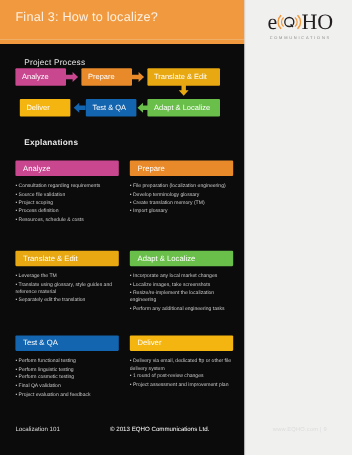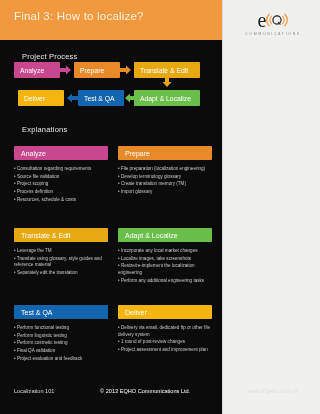--- a/index.html
+++ b/index.html
@@ -62,21 +62,21 @@
     font-size:3.6px;color:#8a8a8a;letter-spacing:1.6px;margin-top:2px;
     text-transform:uppercase;
   }
 
   
   .sec-label{
     position:absolute;left:22px;
     font-size:7.5px;color:#e8e8e8;letter-spacing:.2px;
   }
   #lbl-process{top:52px;}
-  #lbl-expl{top:125px;}
+  #lbl-expl{top:125px;font-weight:bold;}
 
   
   .flow{position:absolute;left:14px;top:62px;width:200px;height:52px;}
   .fbox{
     position:absolute;height:16px;border-radius:1px;
     display:flex;align-items:center;padding-left:6px;
     font-size:6.8px;color:#ffffff;box-sizing:border-box;
     white-space:nowrap;
   }
   .arrow-r{
@@ -135,20 +135,21 @@
       <span class="logo-q">
         <svg width="22" height="20" viewBox="0 0 22 20" aria-hidden="true">
           <path d="M3.2 4.2 A8 8 0 0 0 3.2 15.8" stroke="#f0993e" stroke-width="1.3" fill="none" stroke-linecap="round"></path>
           <path d="M5.6 6.2 A5 5 0 0 0 5.6 13.8" stroke="#f0993e" stroke-width="1.1" fill="none" stroke-linecap="round"></path>
           <path d="M18.8 4.2 A8 8 0 0 1 18.8 15.8" stroke="#f0993e" stroke-width="1.3" fill="none" stroke-linecap="round"></path>
           <path d="M16.4 6.2 A5 5 0 0 1 16.4 13.8" stroke="#f0993e" stroke-width="1.1" fill="none" stroke-linecap="round"></path>
           <circle cx="11" cy="10" r="4.1" stroke="#231f20" stroke-width="1.2" fill="none"></circle>
           <line x1="12.6" y1="12.4" x2="14.0" y2="14.2" stroke="#231f20" stroke-width="1.2" stroke-linecap="round"></line>
         </svg>
       </span>
+      <span>HO</span>
     </div>
     <div class="logo-sub">COMMUNICATIONS</div>
   </div>
 
   <div class="sec-label" id="lbl-process">Project Process</div>
   <div class="sec-label" id="lbl-expl">Explanations</div>
 
   <div class="flow">
 
     <div class="fbox" id="fb0" style="left: 0px; top: 0px; width: 46px; background: rgb(201, 71, 143);">

